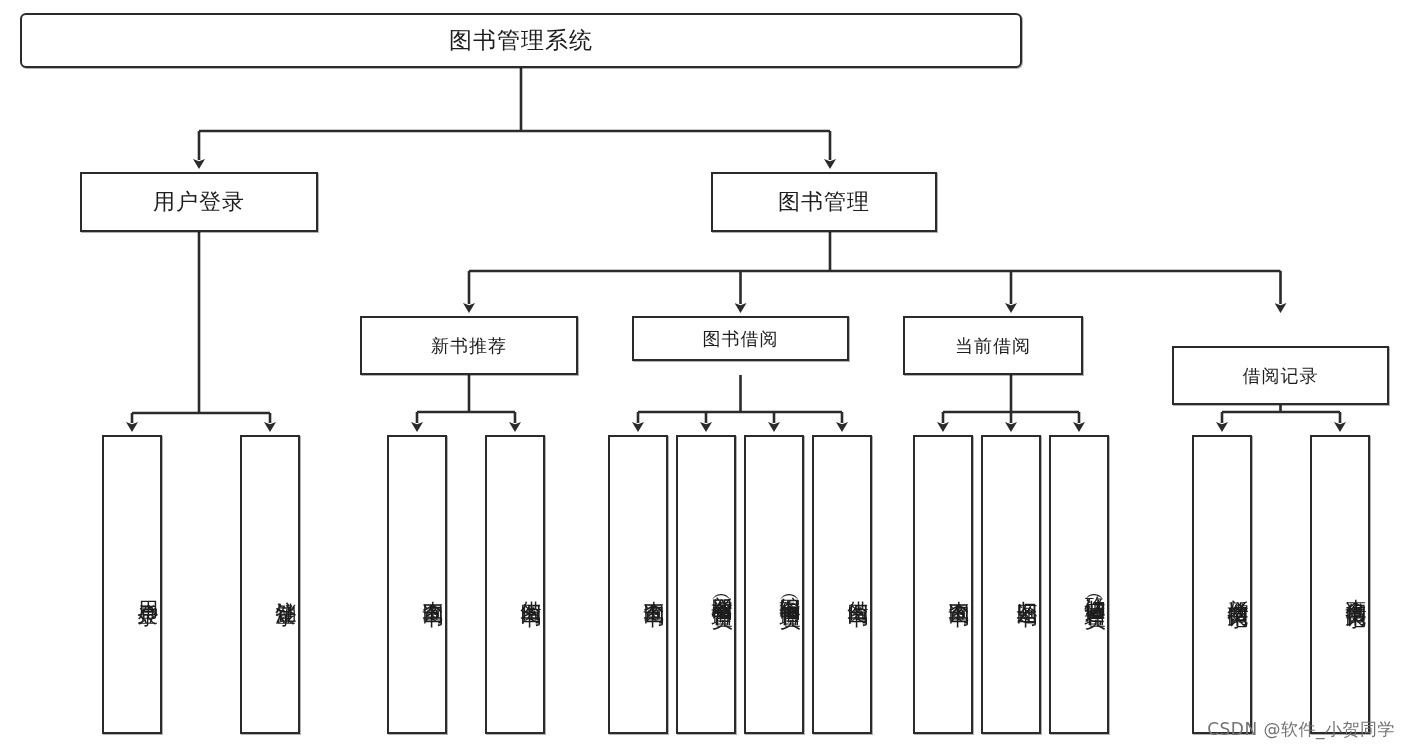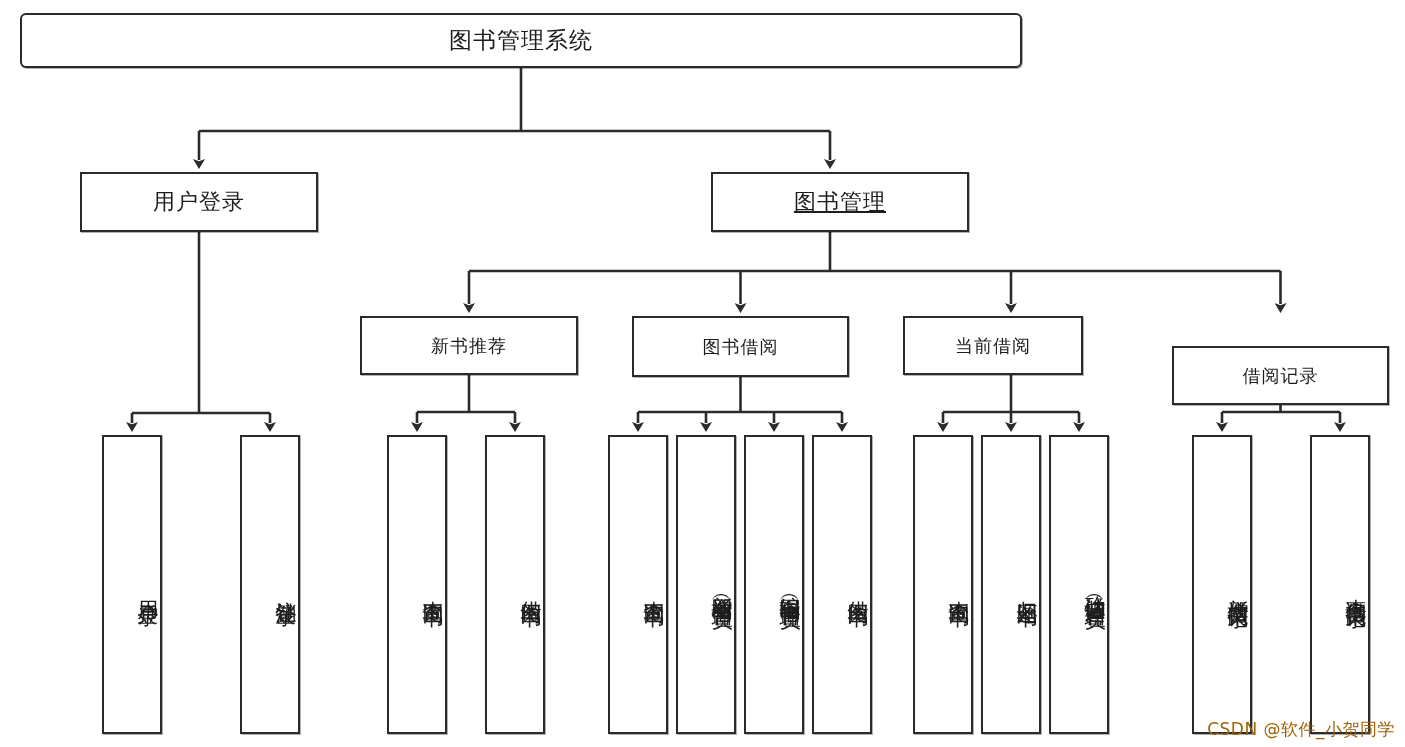--- a/index.html
+++ b/index.html
@@ -50,21 +50,21 @@
     writing-mode:vertical-rl;
     text-orientation:upright;
     white-space:normal;
     display:block;
   }
   .watermark{
     position:absolute;
     right:10px;
     bottom:6px;
     font-size:17px;
-    color:#a16207;
+    color:#737373;
     letter-spacing:0.5px;
     z-index:3;
     white-space:nowrap;
   }
 </style>
 </head>
 <body>
 
 <div id="canvas">
   <svg id="wires" viewBox="0 0 1405 747" preserveAspectRatio="none">
@@ -110,28 +110,28 @@
       </g>
   </svg>
 
   <div class="node level0" style="left: 20px; top: 13px; width: 1002px; height: 55px; border-radius: 6px;">
     <span class="txt">图书管理系统</span>
   </div>
 
   <div class="node level1" style="left: 80px; top: 172px; width: 238px; height: 60px;">
     <span class="txt">用户登录</span>
   </div>
-  <div class="node level1" style="left: 711px; top: 172px; width: 258px; height: 60px; text-decoration: underline;">
+  <div class="node level1" style="left: 711px; top: 172px; width: 226px; height: 60px;">
     <span class="txt">图书管理</span>
   </div>
 
   <div class="node level2" style="left: 360px; top: 316px; width: 218px; height: 59px;">
     <span class="txt">新书推荐</span>
   </div>
-  <div class="node level2" style="left: 632px; top: 316px; width: 217px; height: 61px;">
+  <div class="node level2" style="left: 632px; top: 316px; width: 217px; height: 45px;">
     <span class="txt">图书借阅</span>
   </div>
   <div class="node level2" style="left: 903px; top: 316px; width: 180px; height: 59px;">
     <span class="txt">当前借阅</span>
   </div>
   <div class="node level2" style="left: 1172px; top: 316px; width: 217px; height: 59px; margin-top: 30px;">
     <span class="txt">借阅记录</span>
   </div>
 
   <div class="node leaf" style="left: 102px; top: 435px; width: 60px; height: 299px;">

